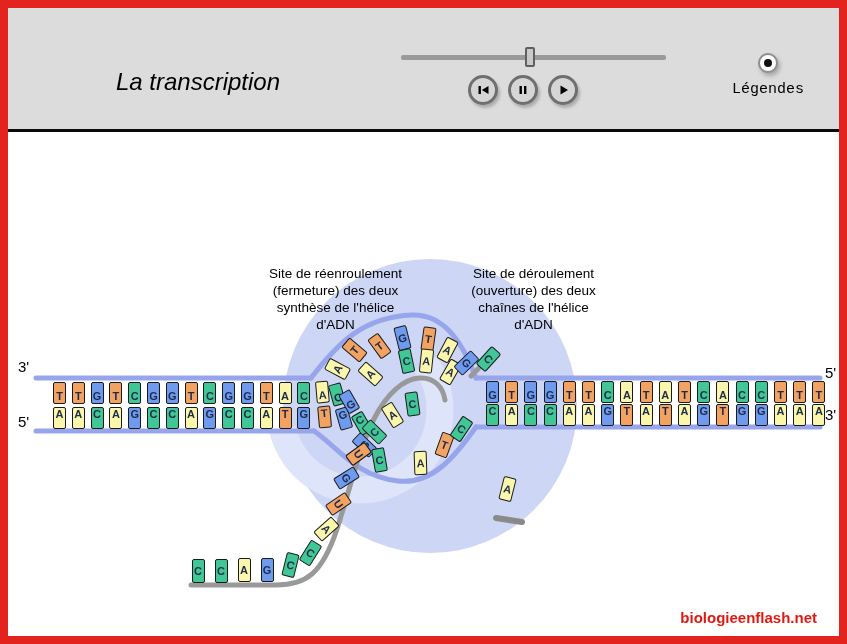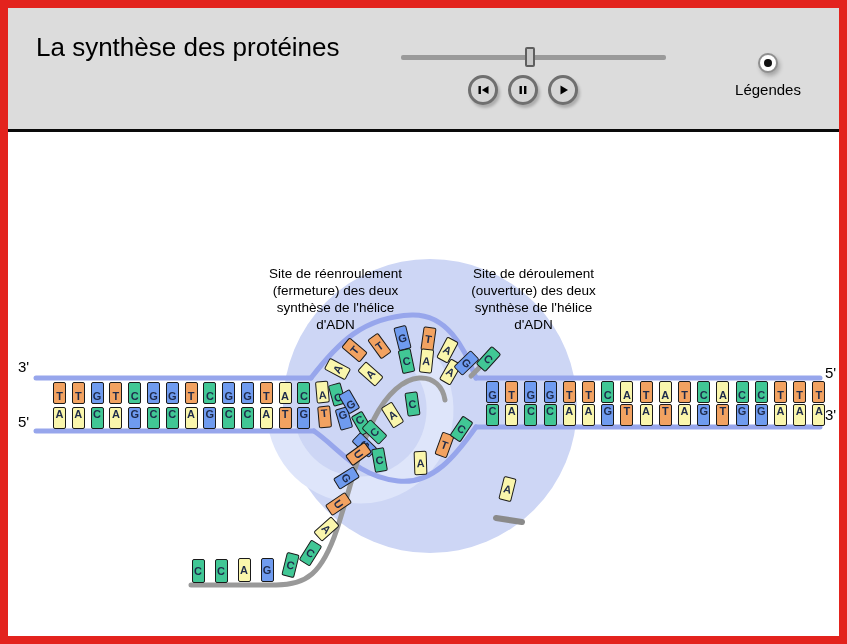--- a/index.html
+++ b/index.html
@@ -18,21 +18,21 @@
                  border:2px solid #5f5f5f;border-radius:2px;box-sizing:border-box;}
   .ctl-btn{position:absolute;top:67px;width:30px;height:30px;border-radius:50%;
            background:#d6d6d6;border:3px solid #6f6f6f;box-sizing:border-box;
            display:flex;align-items:center;justify-content:center;
            box-shadow:2px 3px 3px rgba(0,0,0,.22);cursor:pointer;padding:0;}
   #legend-box{position:absolute;left:705px;top:40px;width:110px;text-align:center;}
   #legend-radio{position:absolute;left:45px;top:5px;width:20px;height:20px;border-radius:50%;
                 background:#fff;border:2px solid #8f8f8f;box-sizing:border-box;
                 box-shadow:2px 3px 4px rgba(0,0,0,.25);cursor:pointer;}
   #legend-radio .dot{position:absolute;left:4px;top:4px;width:8px;height:8px;border-radius:50%;background:#111;}
-  #legend-label{position:absolute;left:0;top:33px;width:110px;font-size:15px;color:#000;}
+  #legend-label{position:absolute;left:0;top:33px;width:110px;font-size:15px;color:#000;font-family:Liberation Mono, monospace;}
   
   #blob{position:absolute;left:275px;top:251px;width:294px;height:294px;border-radius:50%;
         background:#cdd6f5;}
   #wires{position:absolute;left:0;top:0;pointer-events:none;}
   #poly-label{position:absolute;left:375px;top:204px;width:114px;height:25px;background:#000;
               color:#fff;font-size:13px;display:flex;align-items:center;justify-content:center;}
   .site-label{position:absolute;top:257px;font-size:13.5px;color:#000;text-align:center;
               line-height:17px;white-space:pre-line;}
   #site-left{left:250px;width:155px;}
   #site-right{left:448px;width:155px;}
@@ -48,21 +48,21 @@
   .pair .pbot{align-items:flex-start;padding-top:1px;}
   #footer-link{position:absolute;right:22px;top:601px;font-size:15px;font-weight:bold;
                color:#e01810;text-decoration:none;}
 </style>
 </head>
 <body>
 
 <div id="stage">
 
   <div id="header">
-    <div class="title">La synthèse des protéines</div>
+    <div class="subtitle">La transcription</div>
 
     <div id="slider">
       <div class="track"></div>
       <div class="thumb"></div>
     </div>
 
     <button class="ctl-btn" style="left:460px;">
       <svg width="13" height="12" viewBox="0 0 13 12">
         <rect x="1.5" y="2" width="2.4" height="8" fill="#000"></rect>
         <path d="M11.5 2 L4.8 6 L11.5 10 Z" fill="#000"></path>
@@ -107,21 +107,21 @@
     <path d="M463 368 L477 354" stroke="#999999" stroke-width="5" fill="none" stroke-linecap="round"></path>
     <path d="M488 510 L514 514" stroke="#8a8a8a" stroke-width="6" fill="none" stroke-linecap="round"></path>
   </svg>
 
   <div id="site-left" class="site-label">Site de réenroulement
 (fermeture) des deux
 synthèse de l'hélice
 d'ADN</div>
   <div id="site-right" class="site-label">Site de déroulement
 (ouverture) des deux
-synthèse de l'hélice
+chaînes de l'hélice
 d'ADN</div>
 
   <div class="prime" style="left:10px;top:350px;">3'</div>
   <div class="prime" style="left:10px;top:405px;">5'</div>
   <div class="prime" style="left:817px;top:356px;">5'</div>
   <div class="prime" style="left:817px;top:398px;">3'</div>
 
   <div id="bases">
       <div class="pair" style="left: 45px; top: 374px; height: 47px;">
         <div class="pbox ptop" style="background: rgb(242, 162, 97);">T</div>
@@ -289,13 +289,14 @@
       <div class="base" style="background: rgb(242, 162, 97); left: 323.5px; top: 484px; transform: rotate(56deg);">U</div>
       <div class="base" style="background: rgb(111, 155, 239); left: 331.5px; top: 458px; transform: rotate(58deg);">G</div>
       <div class="base" style="background: rgb(242, 162, 97); left: 343.5px; top: 434px; transform: rotate(54deg);">U</div>
       <div class="base" style="background: rgb(65, 199, 149); left: 359.5px; top: 412px; transform: rotate(-46deg);">C</div>
       <div class="base" style="background: rgb(250, 246, 172); left: 377.5px; top: 395px; transform: rotate(-32deg);">A</div>
       <div class="base" style="background: rgb(65, 199, 149); left: 397.5px; top: 384px; transform: rotate(-8deg);">C</div>
       <div class="base" style="background: rgb(65, 199, 149); left: 473.5px; top: 339px; transform: rotate(42deg);">C</div>
       <div class="base" style="background: rgb(250, 246, 172); left: 492.5px; top: 469px; transform: rotate(14deg);">A</div>
     </div>
 
+  <a id="footer-link" href="#">biologieenflash.net</a>
 </div>
 
 </body></html>

